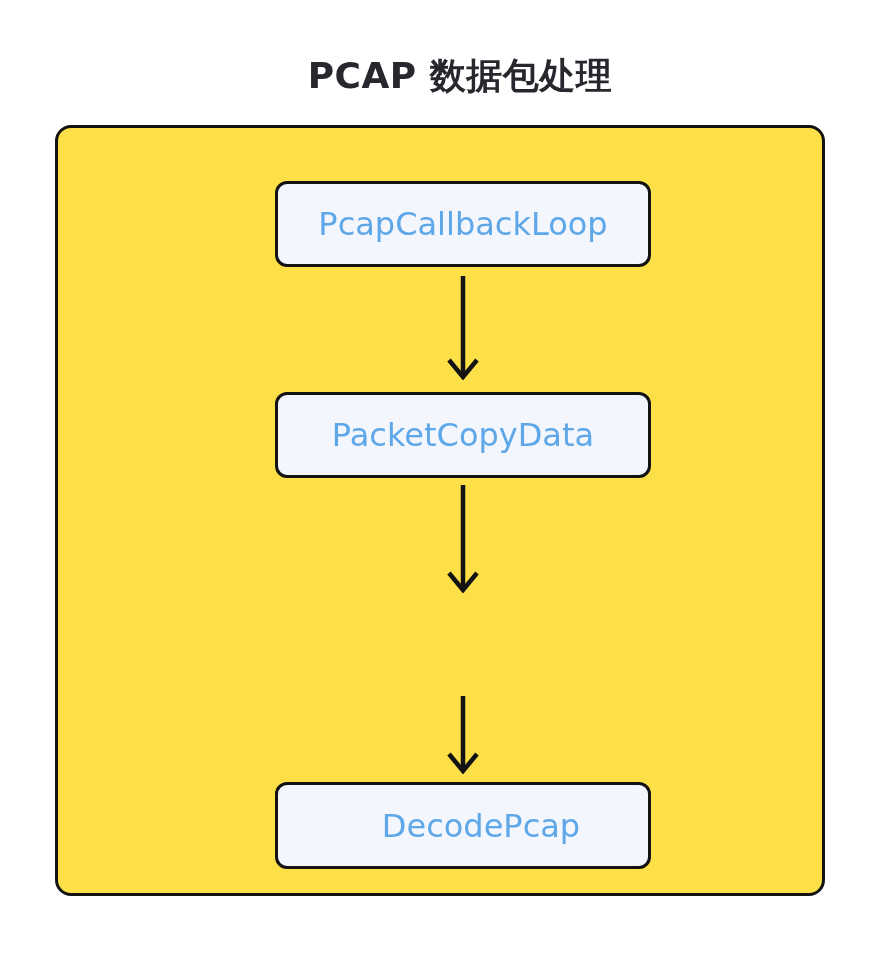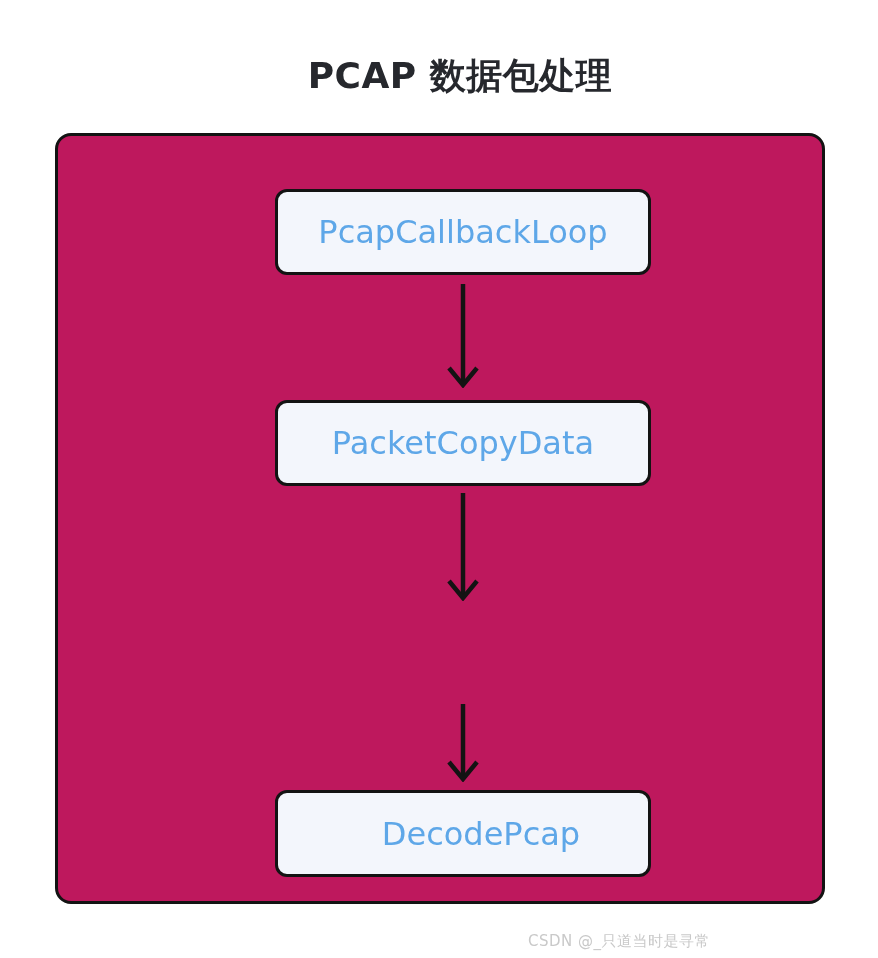--- a/index.html
+++ b/index.html
@@ -19,23 +19,23 @@
     top: 52px; left: 21px;
     width: 878px;
     text-align: center;
     font-size: 36px;
     font-weight: bold;
     color: #26282d;
     letter-spacing: 0.5px;
   }
   .flow-container {
     position: absolute;
-    left: 55px; top: 133px;
+    left: 55px; top: 125px;
     width: 770px; height: 771px;
-    background: #be185d;
+    background: #fde047;
     border: 3px solid #131313;
     border-radius: 16px;
   }
   .node {
     position: absolute;
     height: 86px;
     background: #f3f6fc;
     border: 3px solid #131313;
     border-radius: 12px;
     display: flex;
@@ -101,15 +101,14 @@
       <line x1="17" y1="0" x2="17" y2="74" stroke="#131313" stroke-width="4.5"></line>
       <polyline points="3,58 17,75 31,58" fill="none" stroke="#131313" stroke-width="4.5"></polyline>
     </svg>
 
     <div class="node node-4">
       <span class="node-label">DecodePcap</span>
     </div>
 
   </div>
 
-  <div class="watermark">CSDN @_只道当时是寻常</div>
 
 </div>
 
 </body></html>

